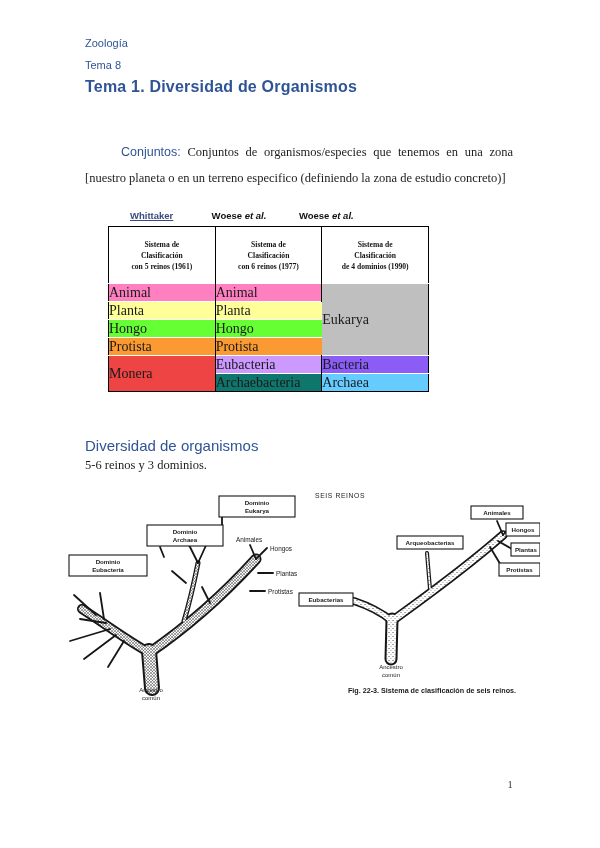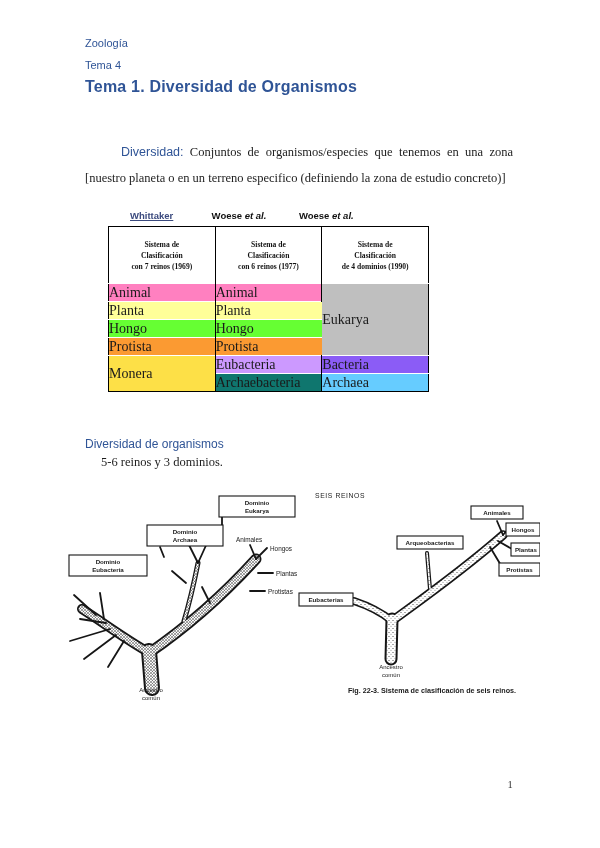--- a/index.html
+++ b/index.html
@@ -17,22 +17,22 @@
   .author.link{color:#3B4A7E;text-decoration:underline;}
   table.ctable{border-collapse:collapse;width:321px;table-layout:fixed;border:1.6px solid #000;font-family:Liberation Serif, serif;}
   .ctable th{background:#fff;font-size:7.6px;font-weight:bold;color:#111;height:56px;
         line-height:1.45;vertical-align:middle;}
   .ctable th span{display:block;}
   .ctable td{font-size:14px;color:#1a1a1a;height:17px;
         border-top:1.5px solid #fff;vertical-align:middle;}
   .ctable th,.ctable td{border-right:1px solid #000;padding:0;}
   .ctable th:last-child,.ctable td:last-child{border-right:none;}
   .sec{position:absolute;left:85px;top:437px;}
-  .sec-h{font-size:12px;color:#2F5496;margin:0 0 4px 0;}
-  .sec-t{font-family:"Liberation Serif",serif;font-size:12.5px;color:#1c1c1c;margin-left:16px;}
+  .sec-h{font-size:15px;color:#2F5496;margin:0 0 4px 0;}
+  .sec-t{font-family:"Liberation Serif",serif;font-size:12.5px;color:#1c1c1c;}
   .fig{position:absolute;left:60px;top:483px;}
   .pagenum{position:absolute;left:498px;top:779px;width:24px;text-align:center;font-size:10.5px;
         color:#333;font-family:"Liberation Serif",serif;}
   
   .br-o{fill:none;stroke:#161616;stroke-linecap:round;}
   .br-i{fill:none;stroke:url(#stipA);stroke-linecap:round;}
   .br-i2{fill:none;stroke:url(#stipB);stroke-linecap:round;}
   .twig{stroke:#161616;stroke-width:1.8;fill:none;stroke-linecap:round;}
   .fbox{fill:#fff;stroke:#161616;stroke-width:1.1;}
   .ftxt{font-family:"Liberation Sans",sans-serif;font-size:6.2px;font-weight:bold;fill:#1a1a1a;text-anchor:middle;}
@@ -41,40 +41,40 @@
   .ftitle{font-family:"Liberation Sans",sans-serif;font-size:6.8px;fill:#222;letter-spacing:.6px;}
   .fcap{font-family:"Liberation Sans",sans-serif;font-size:7.2px;font-weight:bold;fill:#1a1a1a;text-anchor:middle;}
 </style>
 </head>
 <body>
 
 <div class="page">
 
   <div class="dochead">
     <div>Zoología</div>
-    <div>Tema 4</div>
+    <div>Tema 8</div>
   </div>
 
   <h1 class="doc-title">Tema 1. Diversidad de Organismos</h1>
 
-  <p class="intro"><span class="term">Diversidad:</span><span> Conjuntos de organismos/especies que tenemos en una zona [nuestro planeta o en un terreno especifico (definiendo la zona de estudio concreto)]</span></p>
+  <p class="intro"><span class="term">Conjuntos:</span><span> Conjuntos de organismos/especies que tenemos en una zona [nuestro planeta o en un terreno especifico (definiendo la zona de estudio concreto)]</span></p>
 
   <div class="tablezone">
     <div class="authors">
       <div class="author link"><span>Whittaker</span></div>
       <div class="author"><span>Woese</span> <i>et al.</i></div>
       <div class="author"><span>Woese</span> <i>et al.</i></div>
     </div>
     <table class="ctable">
       <tbody>
           <tr>
         <th>
           <span>Sistema de</span>
           <span>Clasificación</span>
-          <span>con 7 reinos (1969)</span>
+          <span>con 5 reinos (1961)</span>
         </th>
         <th>
           <span>Sistema de</span>
           <span>Clasificación</span>
           <span>con 6 reinos (1977)</span>
         </th>
         <th>
           <span>Sistema de</span>
           <span>Clasificación</span>
           <span>de 4 dominios (1990)</span>
@@ -91,21 +91,21 @@
       </tr>
       <tr>
         <td style="background: rgb(102, 255, 51);">Hongo</td>
         <td style="background: rgb(102, 255, 51);">Hongo</td>
       </tr>
       <tr>
         <td style="background: rgb(251, 154, 50);">Protista</td>
         <td style="background: rgb(251, 154, 50);">Protista</td>
       </tr>
       <tr>
-        <td rowspan="2" style="background: #fde047;">Monera</td>
+        <td rowspan="2" style="background: #ef4444;">Monera</td>
         <td style="background: rgb(204, 153, 255);">Eubacteria</td>
         <td style="background: #8b5cf6;">Bacteria</td>
       </tr>
       <tr>
         <td style="background: #0f766e;">Archaebacteria</td>
         <td style="background: rgb(102, 204, 255);">Archaea</td>
       </tr>
     </tbody>
       </table>
   </div>

